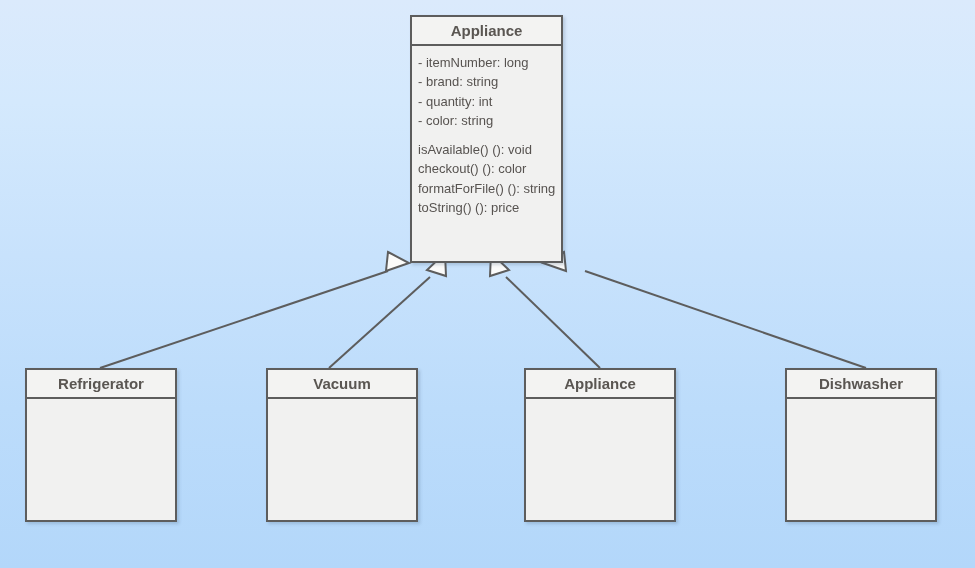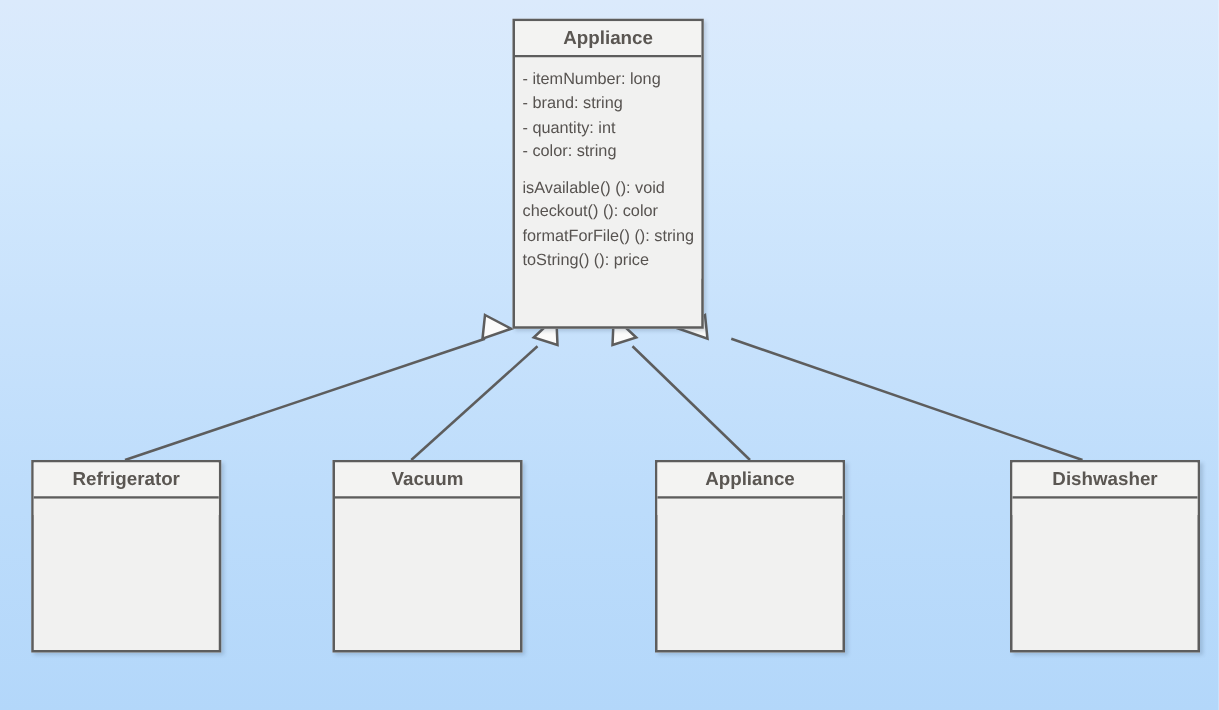--- a/index.html
+++ b/index.html
@@ -86,21 +86,21 @@
 
   
   .uml-leaf {
     top: 368px;
     width: 152px;
     height: 154px;
   }
   #class-refrigerator { left: 25px; }
   #class-vacuum       { left: 266px; }
   #class-microwave    { left: 524px; }
-  #class-dishwasher   { left: 808px; }
+  #class-dishwasher   { left: 785px; }
 </style>
 </head>
 <body>
 
 <div id="canvas">
 
   <svg id="edges" viewBox="0 0 975 568" width="975" height="568">
 
     <g>
       <line x1="100" y1="368" x2="388" y2="271" stroke="#5d5d5d" stroke-width="2"></line>

